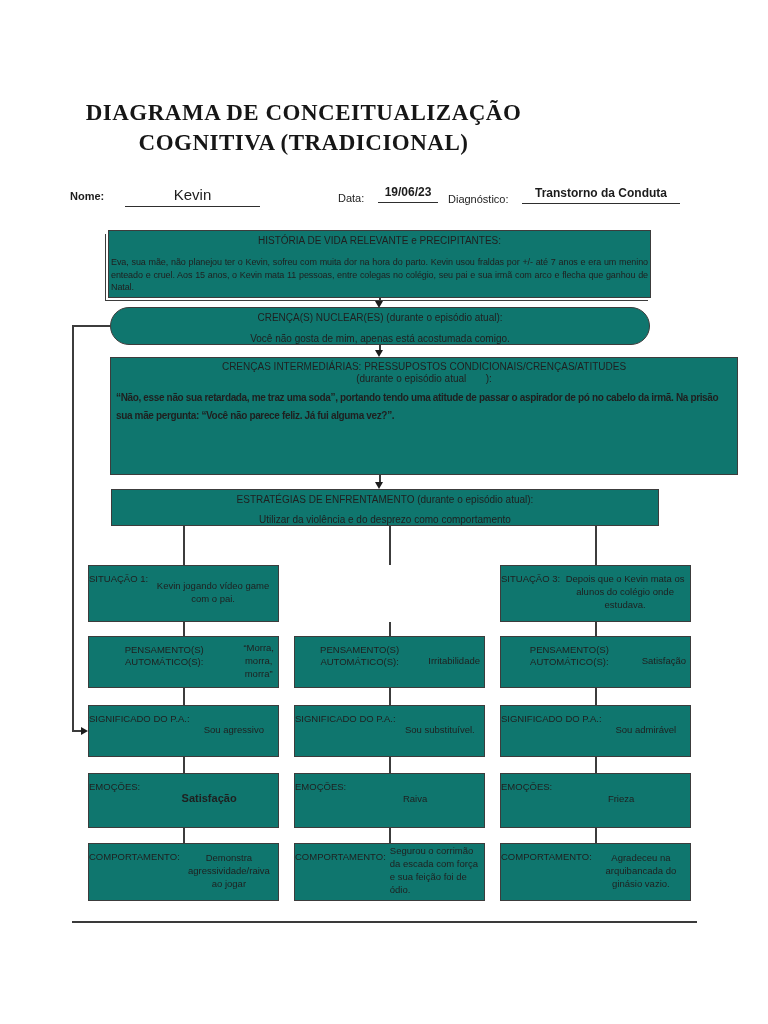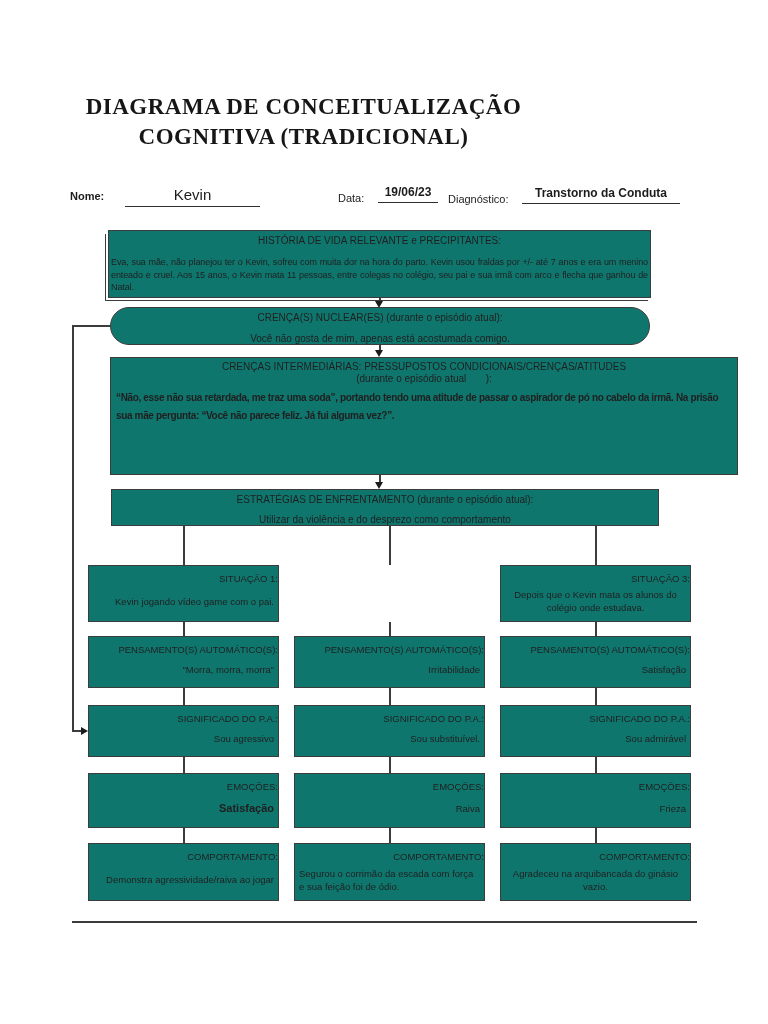--- a/index.html
+++ b/index.html
@@ -1,21 +1,21 @@
 <!DOCTYPE html>
 <html><head>
 <meta charset="utf-8">
 <style>
   html,body{margin:0;padding:0;background:#e9e9e9;}
   .page{
     position:relative;width:768px;height:1024px;background:#ffffff;
     font-family:"Liberation Sans",sans-serif;color:#1f1f1f;overflow:hidden;margin:0 auto;
   }
   .doc-title{
-    position:absolute;left:0;top:92px;width:607px;text-align:center;
+    position:absolute;left:0;top:98px;width:607px;text-align:center;
     font-family:"Liberation Serif",serif;font-weight:bold;font-size:23px;line-height:30px;
     letter-spacing:0.5px;color:#161616;
   }
   
   .field-label{position:absolute;font-size:11px;color:#1c1c1c;}
   .field-value{
     position:absolute;font-size:15px;text-align:center;color:#1c1c1c;
     border-bottom:1.5px solid #2e2e2e;padding-bottom:3px;
   }
   .bold{font-weight:bold;}
@@ -32,21 +32,21 @@
   }
   .justify{
     text-align:justify;padding:0 2px;font-size:9px;line-height:12.5px;letter-spacing:-0.1px;
     margin-top:9px;
   }
   .ib-body{
     text-align:left;font-weight:bold;font-size:10px;line-height:18px;letter-spacing:-0.35px;
     padding:0 5px;margin-top:4px;
   }
   
-  .cell{display:flex;flex-direction:column;align-items:flex-end;}
+  .cell{display:flex;flex-direction:row;}
   .cell .box-title{margin-top:7px;font-size:9.5px;}
   .cell .box-body{flex:1;display:flex;align-items:center;justify-content:center;
     font-size:9.5px;line-height:13px;padding:0 4px 4px 4px;}
   .align-left .box-body{justify-content:flex-start;text-align:left;}
   .big-bold{font-weight:bold;font-size:11px !important;}
   
   .vline{position:absolute;width:1.5px;background:#3c3c3c;}
   .hline{position:absolute;height:1.5px;background:#3c3c3c;}
   .arrow-down{
     position:absolute;width:0;height:0;

